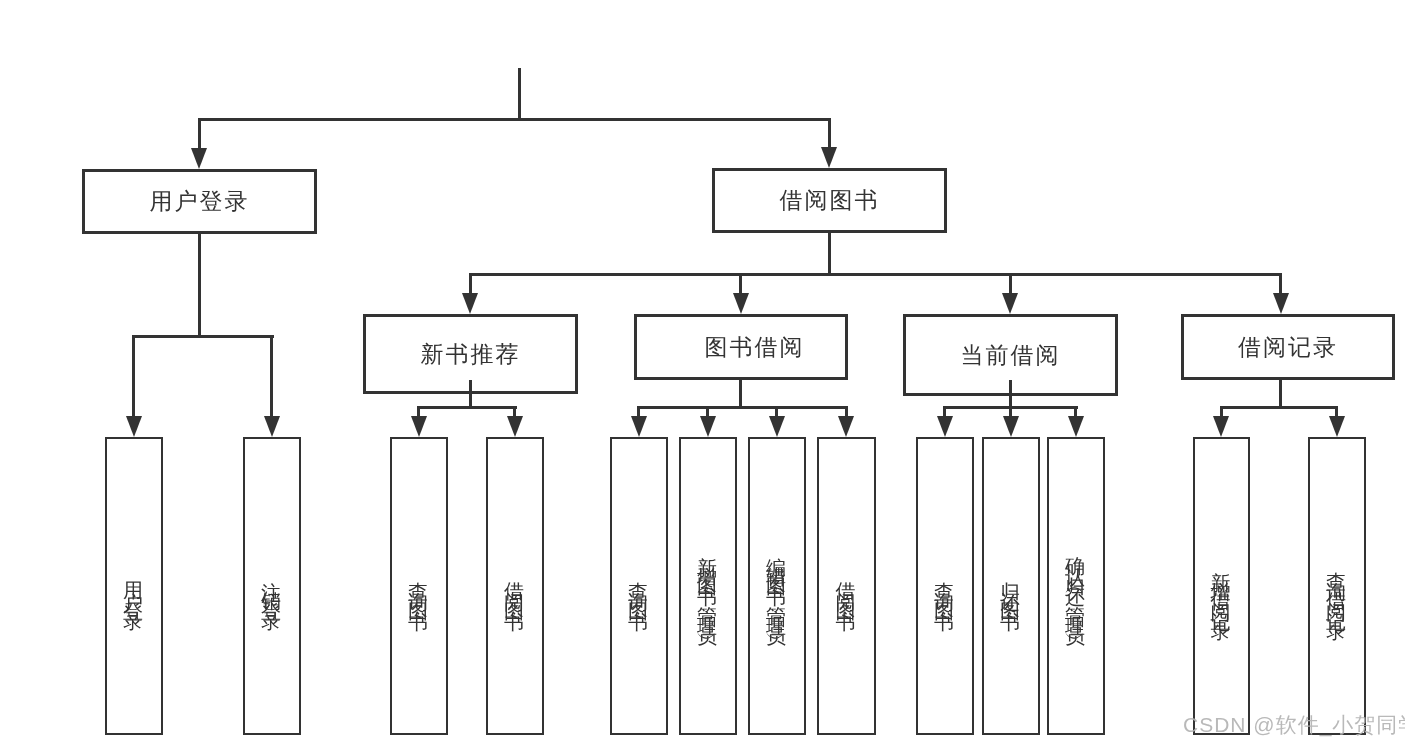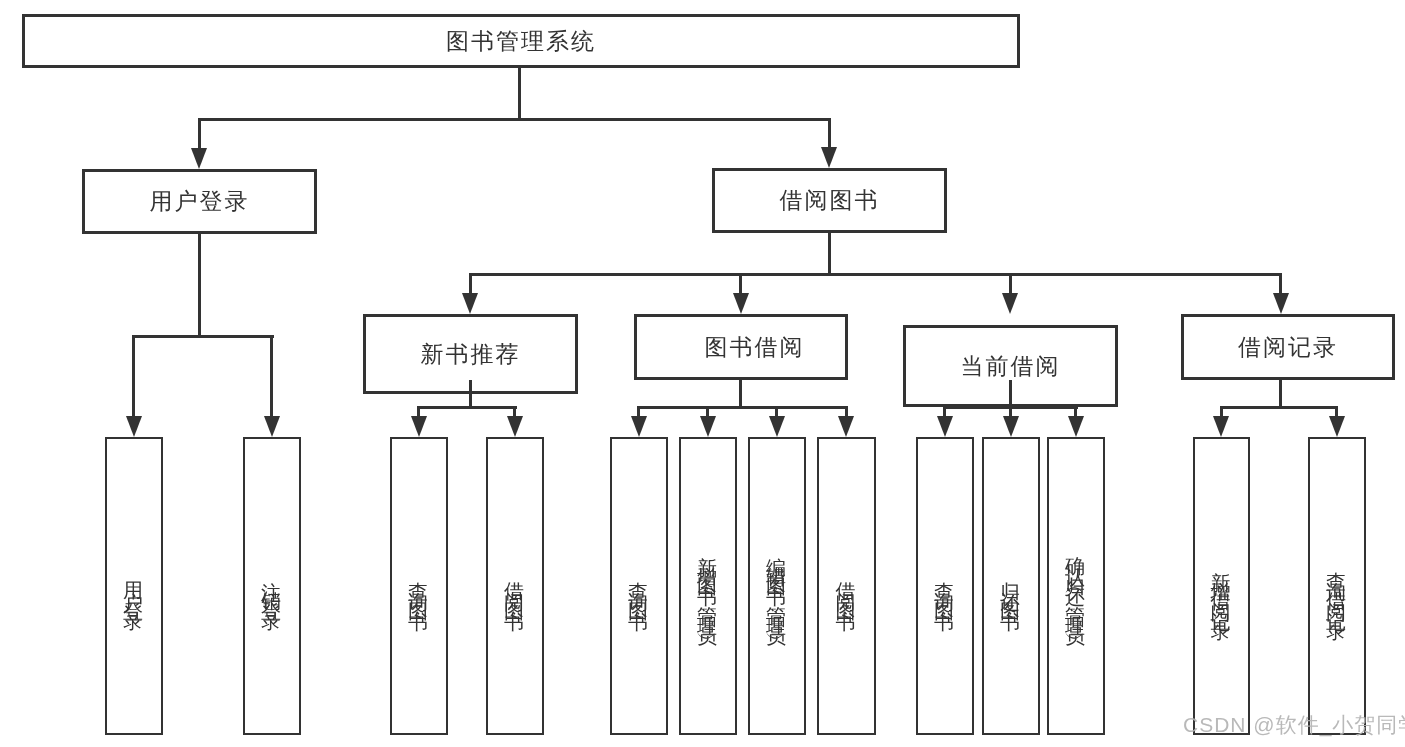--- a/index.html
+++ b/index.html
@@ -62,23 +62,20 @@
     opacity: 0.9;
     z-index: 5;
     white-space: nowrap;
   }
 </style>
 </head>
 <body>
 
 <div id="canvas">
 
-  <div class="node" style="left:22px; top:14px; width:998px; height:54px;">
-    <span>图书管理系统</span>
-  </div>
 
   <div class="vline" style="left:518px; top:68px; height:50px;"></div>
   <div class="hline" style="left:198px; top:118px; width:633px;"></div>
   <div class="vline" style="left:198px; top:118px; height:33px;"></div>
   <div class="arrow" style="left:191px; top:148px;"></div>
   <div class="vline" style="left:828px; top:118px; height:33px;"></div>
   <div class="arrow" style="left:821px; top:147px;"></div>
 
   <div class="node" style="left:82px; top:169px; width:235px; height:65px;">
     <span>用户登录</span>
@@ -104,21 +101,21 @@
   <div class="arrow" style="left:1002px; top:293px;"></div>
   <div class="vline" style="left:1279px; top:273px; height:23px;"></div>
   <div class="arrow" style="left:1273px; top:293px;"></div>
 
   <div class="node" style="left:363px; top:314px; width:215px; height:80px;">
     <span>新书推荐</span>
   </div>
   <div class="node" style="left:634px; top:314px; width:214px; height:66px;padding-left:27px;">
     <span>图书借阅</span>
   </div>
-  <div class="node" style="left:903px; top:314px; width:215px; height:82px;margin-top:11px;">
+  <div class="node" style="left:903px; top:314px; width:215px; height:82px;">
     <span>当前借阅</span>
   </div>
   <div class="node" style="left:1174px; top:314px; width:214px; height:66px;margin-left:7px;">
     <span>借阅记录</span>
   </div>
 
   <div class="vline" style="left:469px; top:380px; height:26px;"></div>
   <div class="hline" style="left:417px; top:406px; width:100px;"></div>
   <div class="vline" style="left:417px; top:406px; height:13px;"></div>
   <div class="arrow" style="left:411px; top:416px;"></div>

